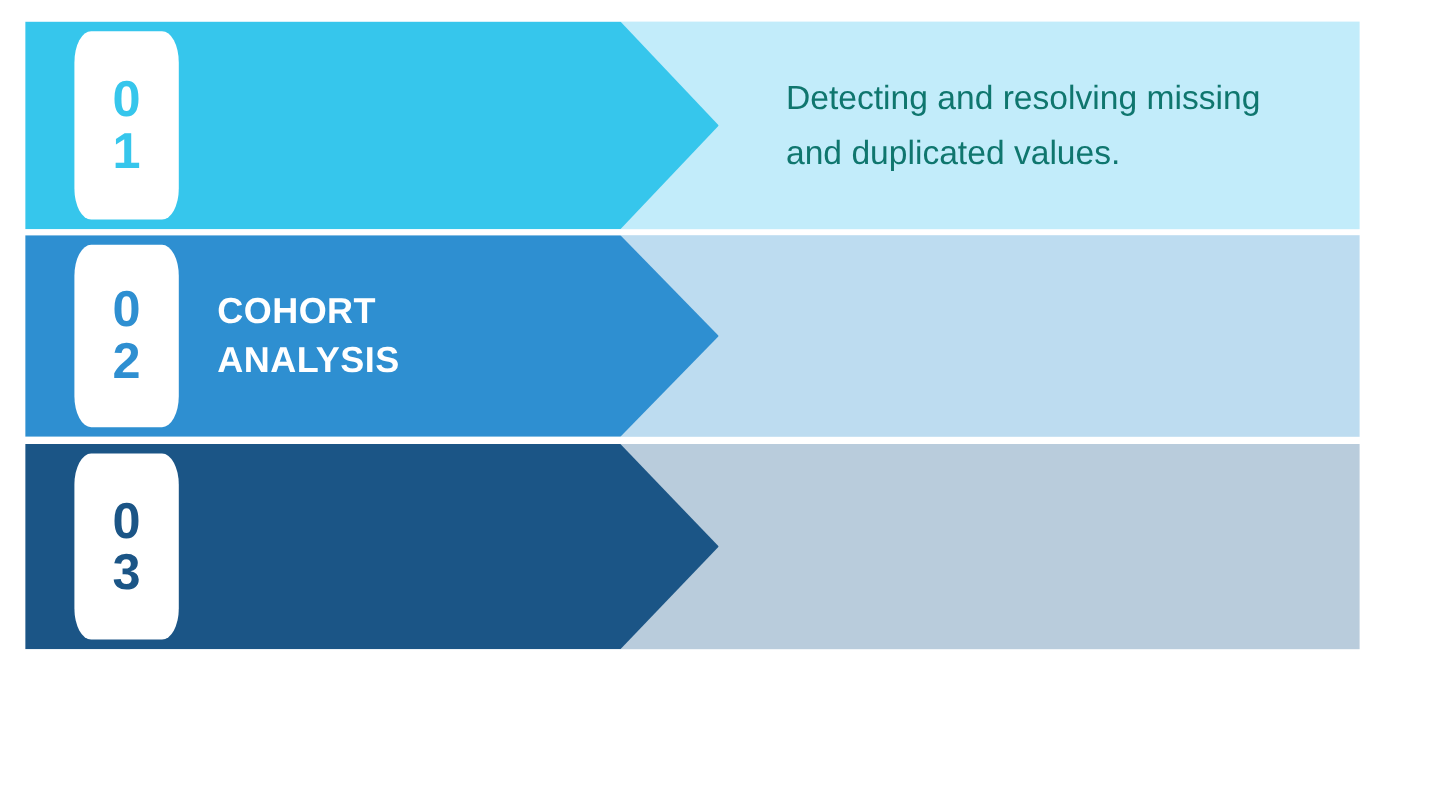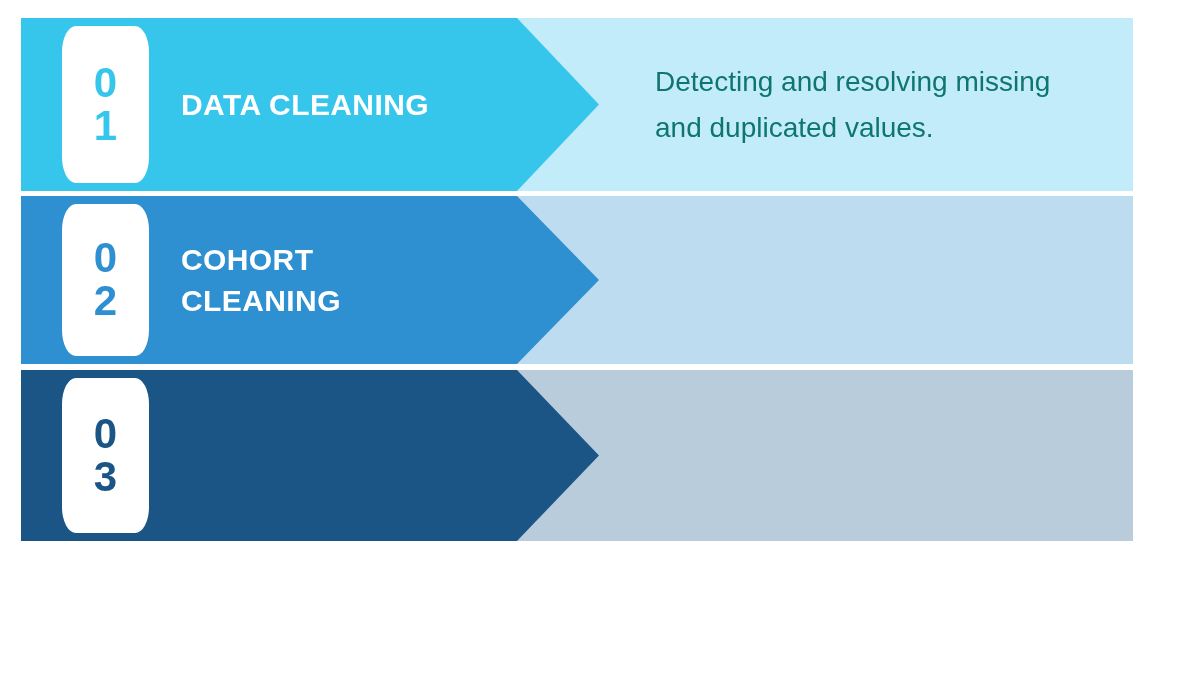--- a/index.html
+++ b/index.html
@@ -111,38 +111,37 @@
   <div class="row row-1">
     <div class="panel" style="background: rgb(194, 236, 250);"></div>
 
     <div class="arrow" style="background: rgb(54, 198, 236);"></div>
 
     <div class="badge">
       <span class="badge-digit" style="color: rgb(54, 198, 236);">0</span>
       <span class="badge-digit" style="color: rgb(54, 198, 236);">1</span>
     </div>
 
-    <div class="step-title">DATA CLEANING</div>
 
     <div class="step-desc">Detecting and resolving missing
 and duplicated values.</div>
   </div>
 
   <div class="row row-2">
     <div class="panel" style="background: rgb(189, 220, 240);"></div>
 
     <div class="arrow" style="background: rgb(46, 143, 209);"></div>
 
     <div class="badge">
       <span class="badge-digit" style="color: rgb(46, 143, 209);">0</span>
       <span class="badge-digit" style="color: rgb(46, 143, 209);">2</span>
     </div>
 
     <div class="step-title">COHORT
-CLEANING</div>
+ANALYSIS</div>
 
   </div>
 
   <div class="row row-3">
     <div class="panel" style="background: rgb(185, 204, 220);"></div>
 
     <div class="arrow" style="background: rgb(27, 85, 134);"></div>
 
     <div class="badge">
       <span class="badge-digit" style="color: rgb(27, 85, 134);">0</span>

